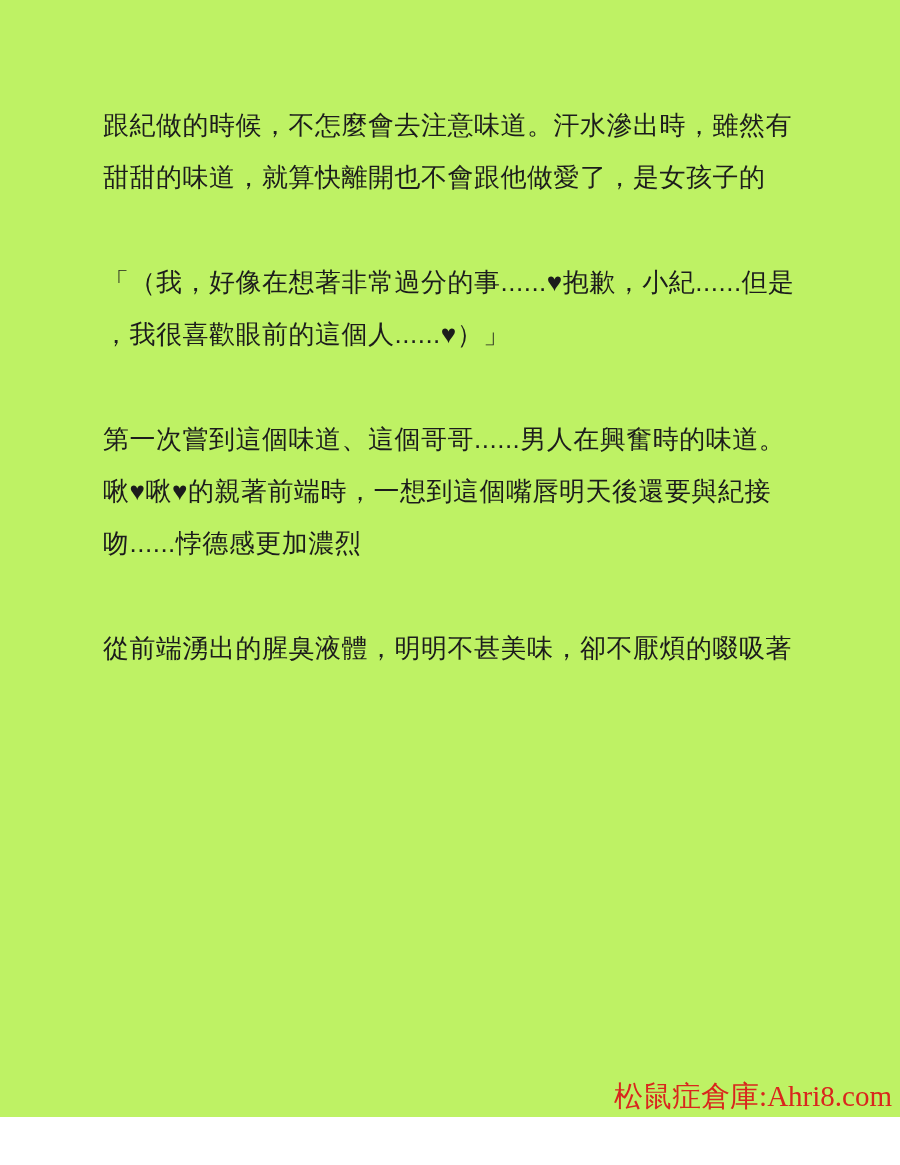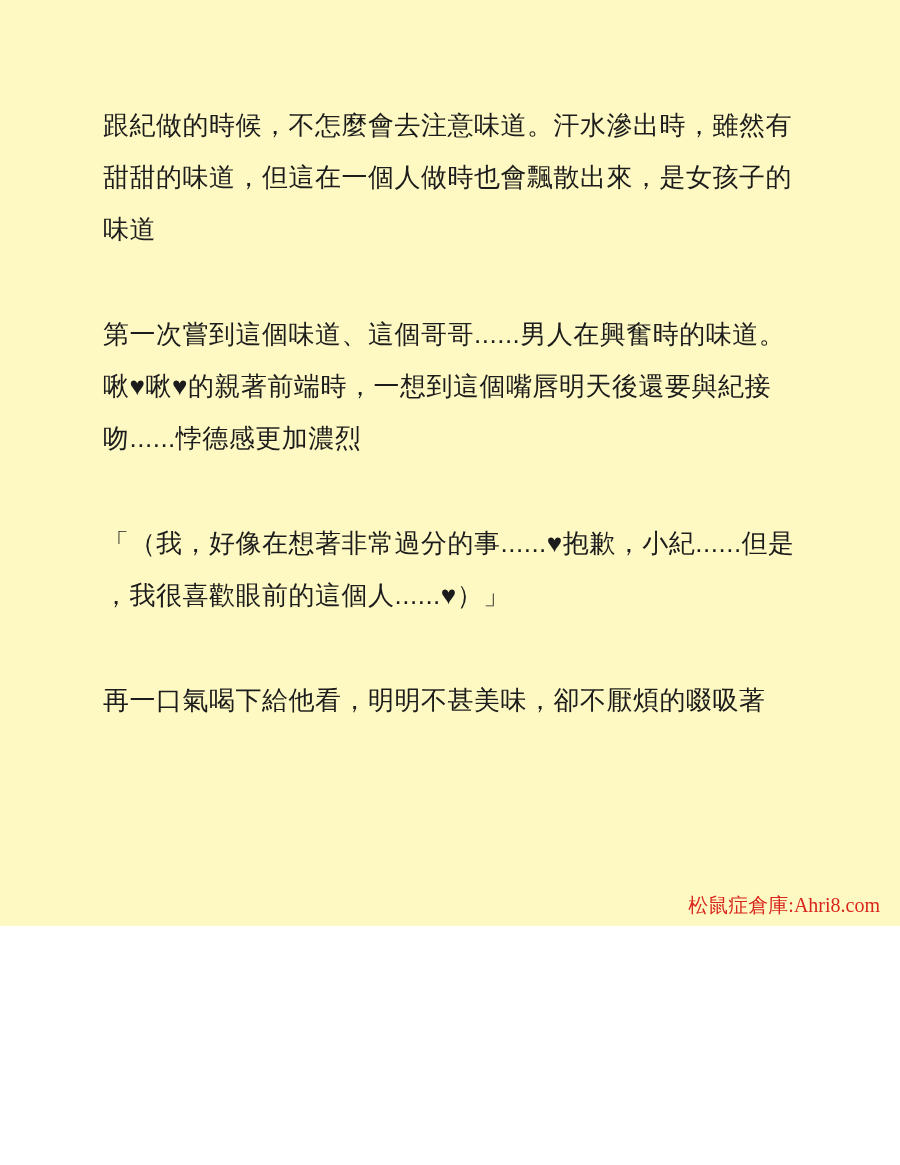--- a/index.html
+++ b/index.html
@@ -4,22 +4,22 @@
 <style>
   * { margin: 0; padding: 0; box-sizing: border-box; }
   html, body {
     width: 900px;
     background: #ffffff;
     font-family: "Liberation Sans", sans-serif;
   }
   .page {
     position: relative;
     width: 900px;
-    height: 926px;
-    background: #fef9c3;
+    height: 1117px;
+    background: #bef264;
     overflow: hidden;
   }
   .text-block {
     position: absolute;
     top: 99px;
     left: 103px;
     width: 710px;
     color: #1c1c1c;
   }
   .para {
@@ -28,56 +28,55 @@
   .line {
     display: block;
     font-size: 26px;
     line-height: 52px;
     letter-spacing: 0.5px;
     white-space: nowrap;
     font-weight: 400;
   }
   .watermark {
     position: absolute;
-    right: 20px;
+    right: 8px;
     bottom: 6px;
     font-family: "Liberation Serif", serif;
-    font-size: 20px;
+    font-size: 29px;
     line-height: 30px;
     color: #d9261d;
     white-space: nowrap;
   }
 </style>
 </head>
 <body>
 
 <div class="page">
 
   <div class="text-block">
 
     <p class="para">
       <span class="line">跟紀做的時候，不怎麼會去注意味道。汗水滲出時，雖然有</span>
-      <span class="line">甜甜的味道，但這在一個人做時也會飄散出來，是女孩子的</span>
-      <span class="line">味道</span>
+      <span class="line">甜甜的味道，就算快離開也不會跟他做愛了，是女孩子的</span>
+    </p>
+
+    <p class="para">
+      <span class="line">「（我，好像在想著非常過分的事......♥抱歉，小紀......但是</span>
+      <span class="line">，我很喜歡眼前的這個人......♥）」</span>
     </p>
 
     <p class="para">
       <span class="line">第一次嘗到這個味道、這個哥哥......男人在興奮時的味道。</span>
       <span class="line">啾♥啾♥的親著前端時，一想到這個嘴唇明天後還要與紀接</span>
       <span class="line">吻......悖德感更加濃烈</span>
     </p>
 
-    <p class="para">
-      <span class="line">「（我，好像在想著非常過分的事......♥抱歉，小紀......但是</span>
-      <span class="line">，我很喜歡眼前的這個人......♥）」</span>
-    </p>
-
 
     <p class="para">
-      <span class="line">再一口氣喝下給他看，明明不甚美味，卻不厭煩的啜吸著</span>
+      <span class="line">從前端湧出的腥臭液體，明明不甚美味，卻不厭煩的啜吸著</span>
     </p>
 
     <p class="para">
     </p>
 
   </div>
 
   <div class="watermark">
     <span>松鼠症倉庫:Ahri8.com</span>
   </div>

